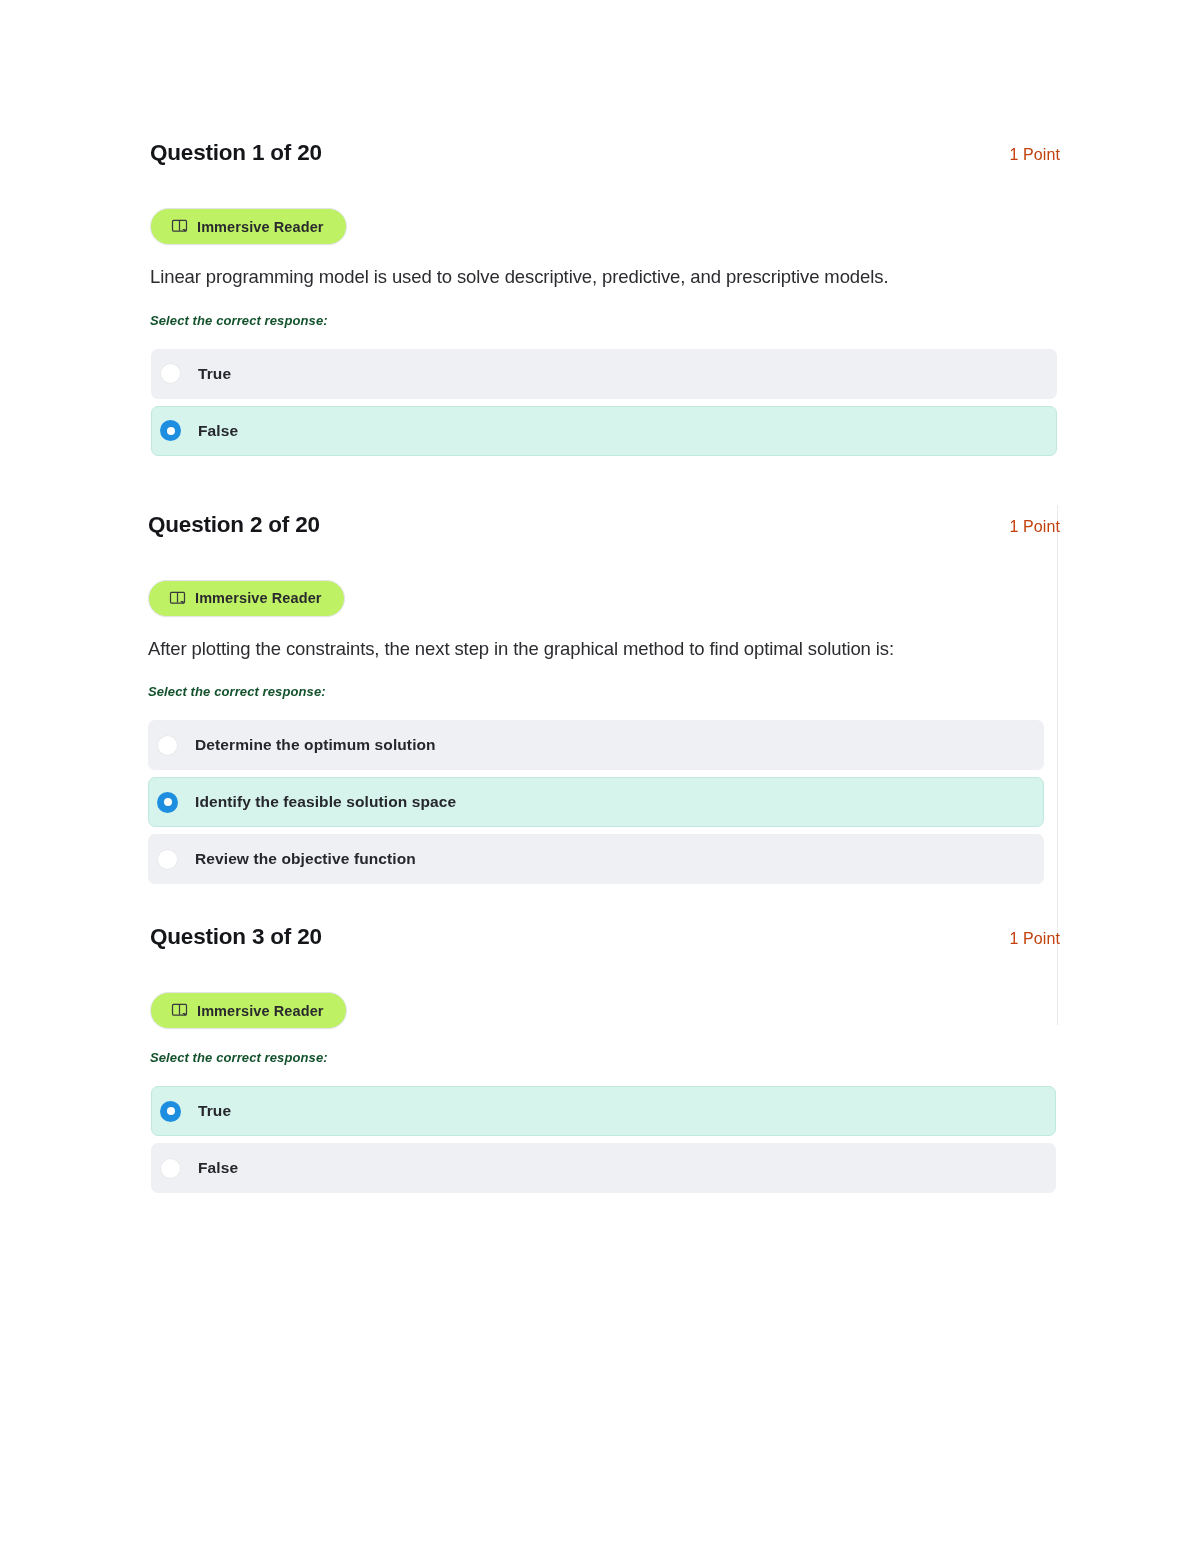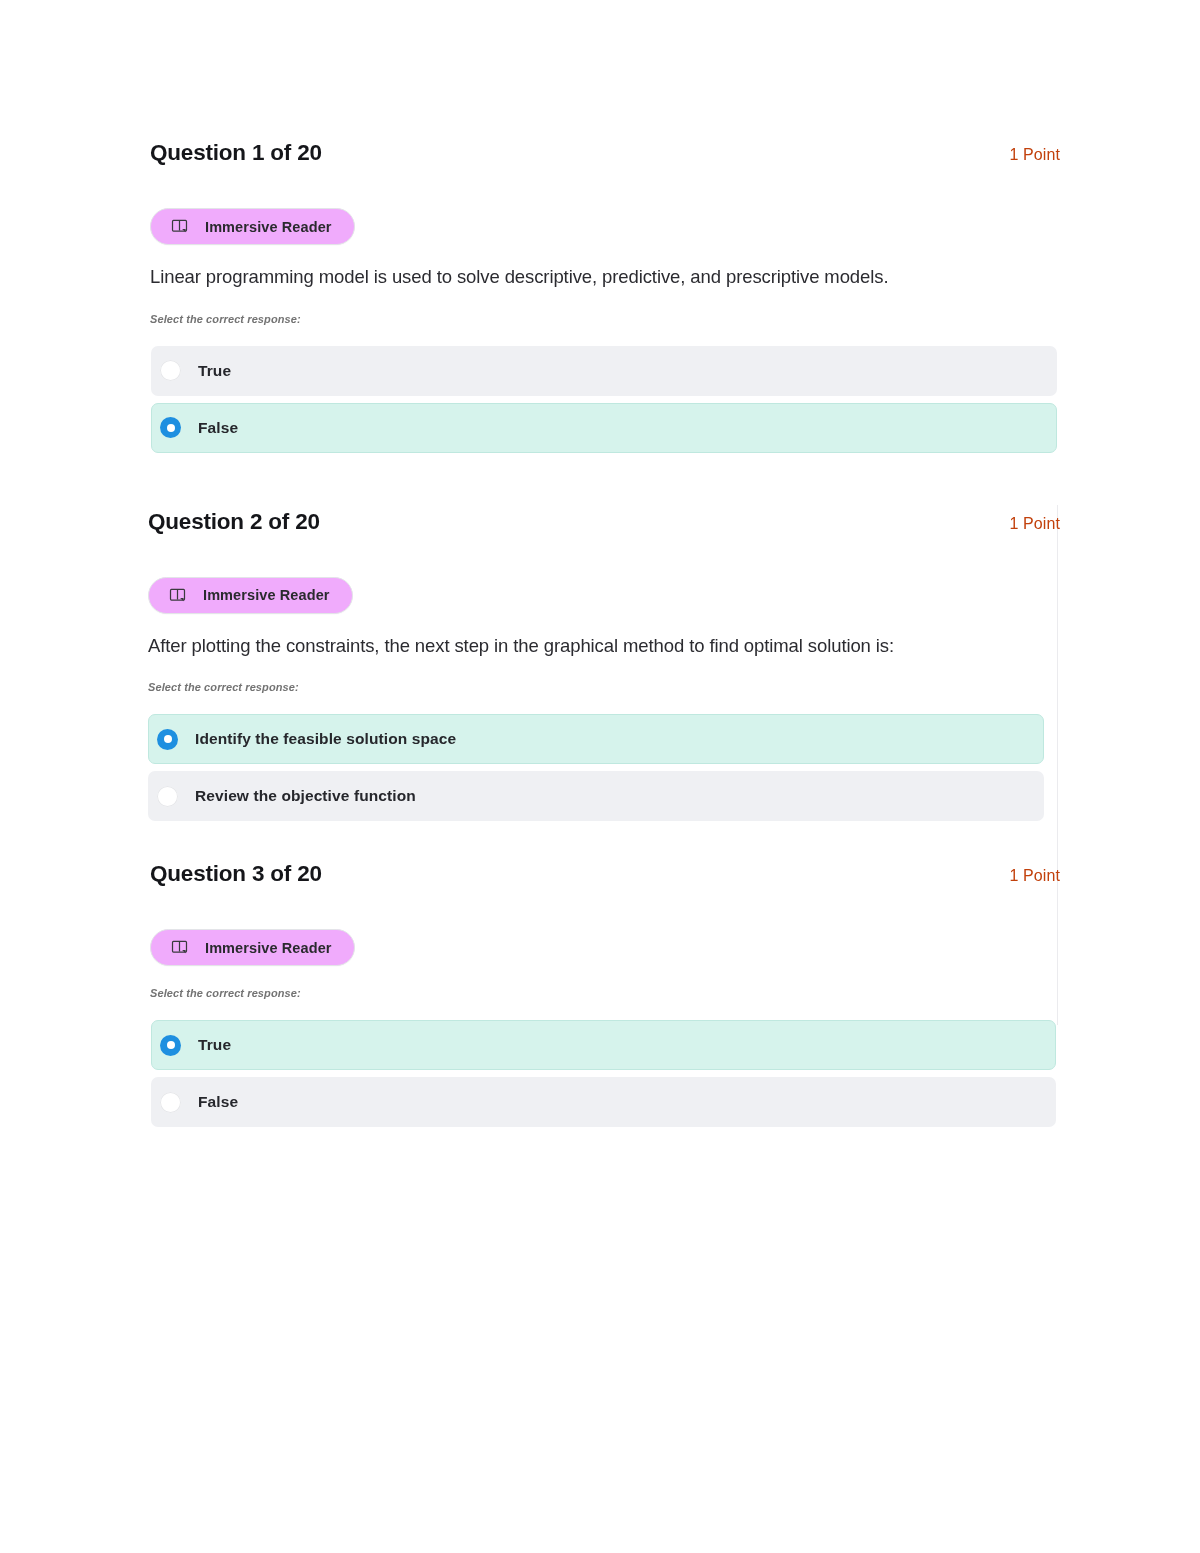--- a/index.html
+++ b/index.html
@@ -51,23 +51,23 @@
     letter-spacing: 0.1px;
   }
 
   
   .reader-row {
     margin-top: 42px;
   }
   .reader-btn {
     display: inline-flex;
     align-items: center;
-    gap: 17px;
+    gap: 9px;
     border: 1px solid #e3e4e8;
-    background: #f0abfc;
+    background: #bef264;
     border-radius: 22px;
     padding: 9px 22px 9px 20px;
     box-shadow: 0 1px 1px rgba(0,0,0,0.02);
     cursor: pointer;
   }
   .reader-btn .ir-label {
     font-size: 14.5px;
     font-weight: bold;
     color: #2a2a2e;
     letter-spacing: 0.1px;
@@ -85,24 +85,24 @@
     margin-top: 18px;
     font-size: 18.5px;
     line-height: 1.55;
     color: #2b2b30;
     font-weight: 400;
     letter-spacing: -0.1px;
     max-width: 905px;
   }
   .q-instruction {
     margin-top: 21px;
-    font-size: 11px;
+    font-size: 13px;
     font-style: italic;
     font-weight: bold;
-    color: #737373;
+    color: #14532d;
     letter-spacing: 0.1px;
   }
 
   
   .options {
     margin-top: 21px;
     display: flex;
     flex-direction: column;
     gap: 7px;
   }
@@ -225,20 +225,24 @@
           </svg>
         </span>
         <span class="ir-label">Immersive Reader</span>
       </button>
     </div>
 
     <div class="q-text">After plotting the constraints, the next step in the graphical method to find optimal solution is:</div>
     <div class="q-instruction">Select the correct response:</div>
 
     <div class="options">
+      <div class="option">
+        <span class="radio"></span>
+        <span class="option-label">Determine the optimum solution</span>
+      </div>
       <div class="option selected">
         <span class="radio"></span>
         <span class="option-label">Identify the feasible solution space</span>
       </div>
       <div class="option">
         <span class="radio"></span>
         <span class="option-label">Review the objective function</span>
       </div>
     </div>
   </section>

